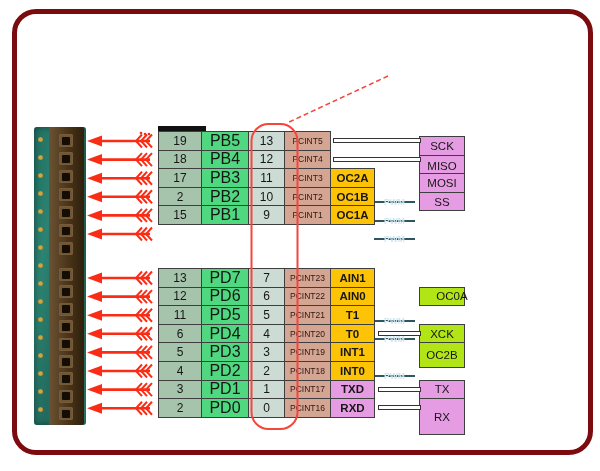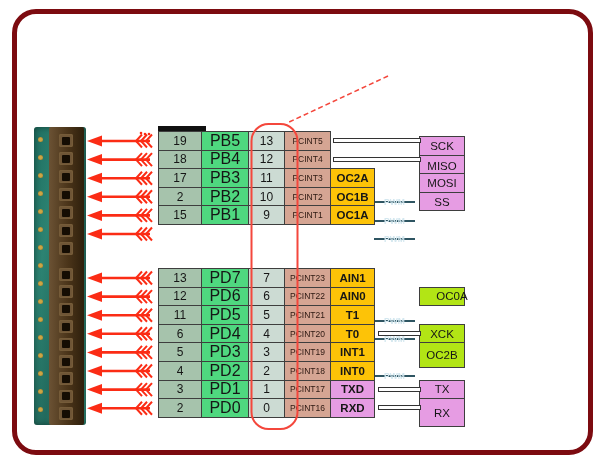--- a/index.html
+++ b/index.html
@@ -199,21 +199,21 @@
         <div class="cell c-alt bg-pink">TXD</div>
         <div class="cell c-right bg-pink" style="position: absolute; left: 262px; top: 0px; height: 19.6px;">TX</div>
         <div class="connector" style="left: 220px; width: 43px;"></div>
       </div>
       <div class="row">
         <div class="cell c-chip">2</div>
         <div class="cell c-port">PD0</div>
         <div class="cell c-pin">0</div>
         <div class="cell c-pcint">PCINT16</div>
         <div class="cell c-alt bg-pink">RXD</div>
-        <div class="cell c-right bg-pink" style="position: absolute; left: 262px; top: 0px; height: 29px;">RX</div>
+        <div class="cell c-right bg-pink" style="position: absolute; left: 262px; top: 0px; height: 37px;">RX</div>
         <div class="connector" style="left: 220px; width: 43px;"></div>
       </div>
     </div>
 
   <svg id="red-overlay" viewBox="0 0 600 471" xmlns="http://www.w3.org/2000/svg">
       <path d="M388 76 L287 123" stroke="#f4473c" stroke-width="1.6" stroke-dasharray="5 3" fill="none"></path>
       <rect x="251.5" y="124" width="46" height="305" rx="17" ry="17" stroke="#f4473c" stroke-width="2" fill="none"></rect>
       <circle cx="141" cy="133" r="1.3" fill="#fb2c15"></circle>
       <circle cx="145" cy="134" r="1.3" fill="#fb2c15"></circle>
       <circle cx="149" cy="134" r="1.3" fill="#fb2c15"></circle>

